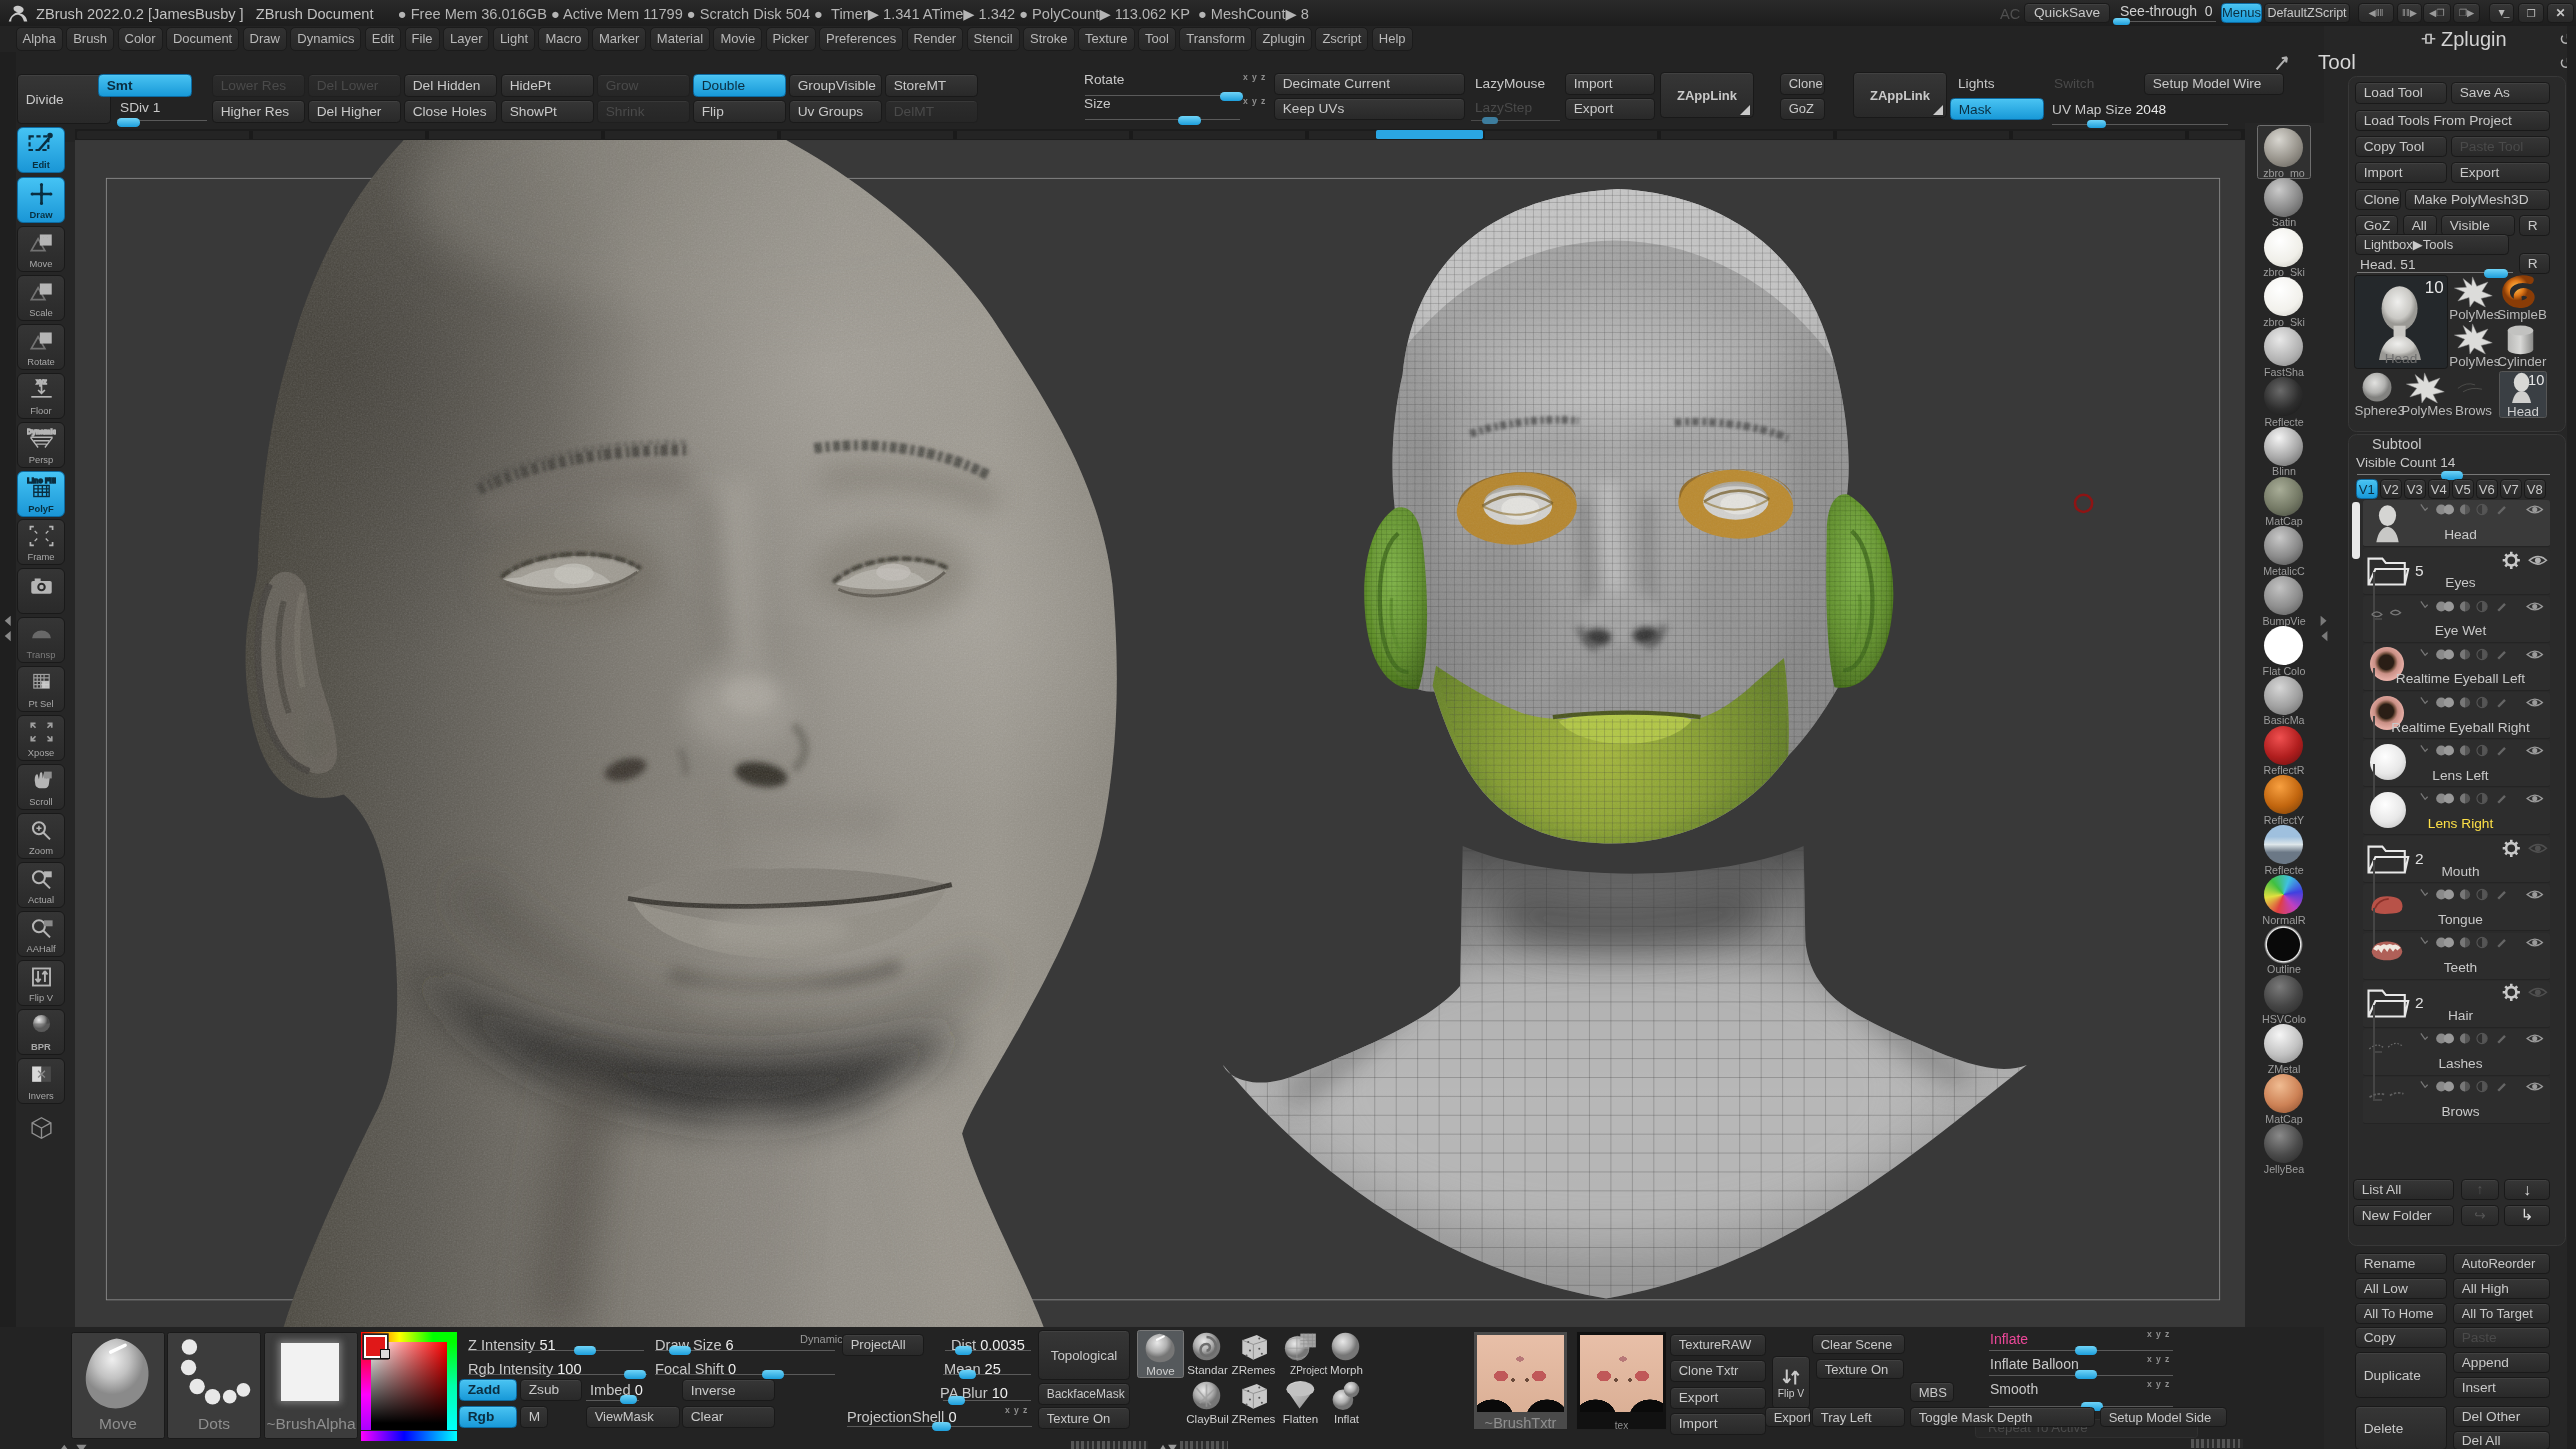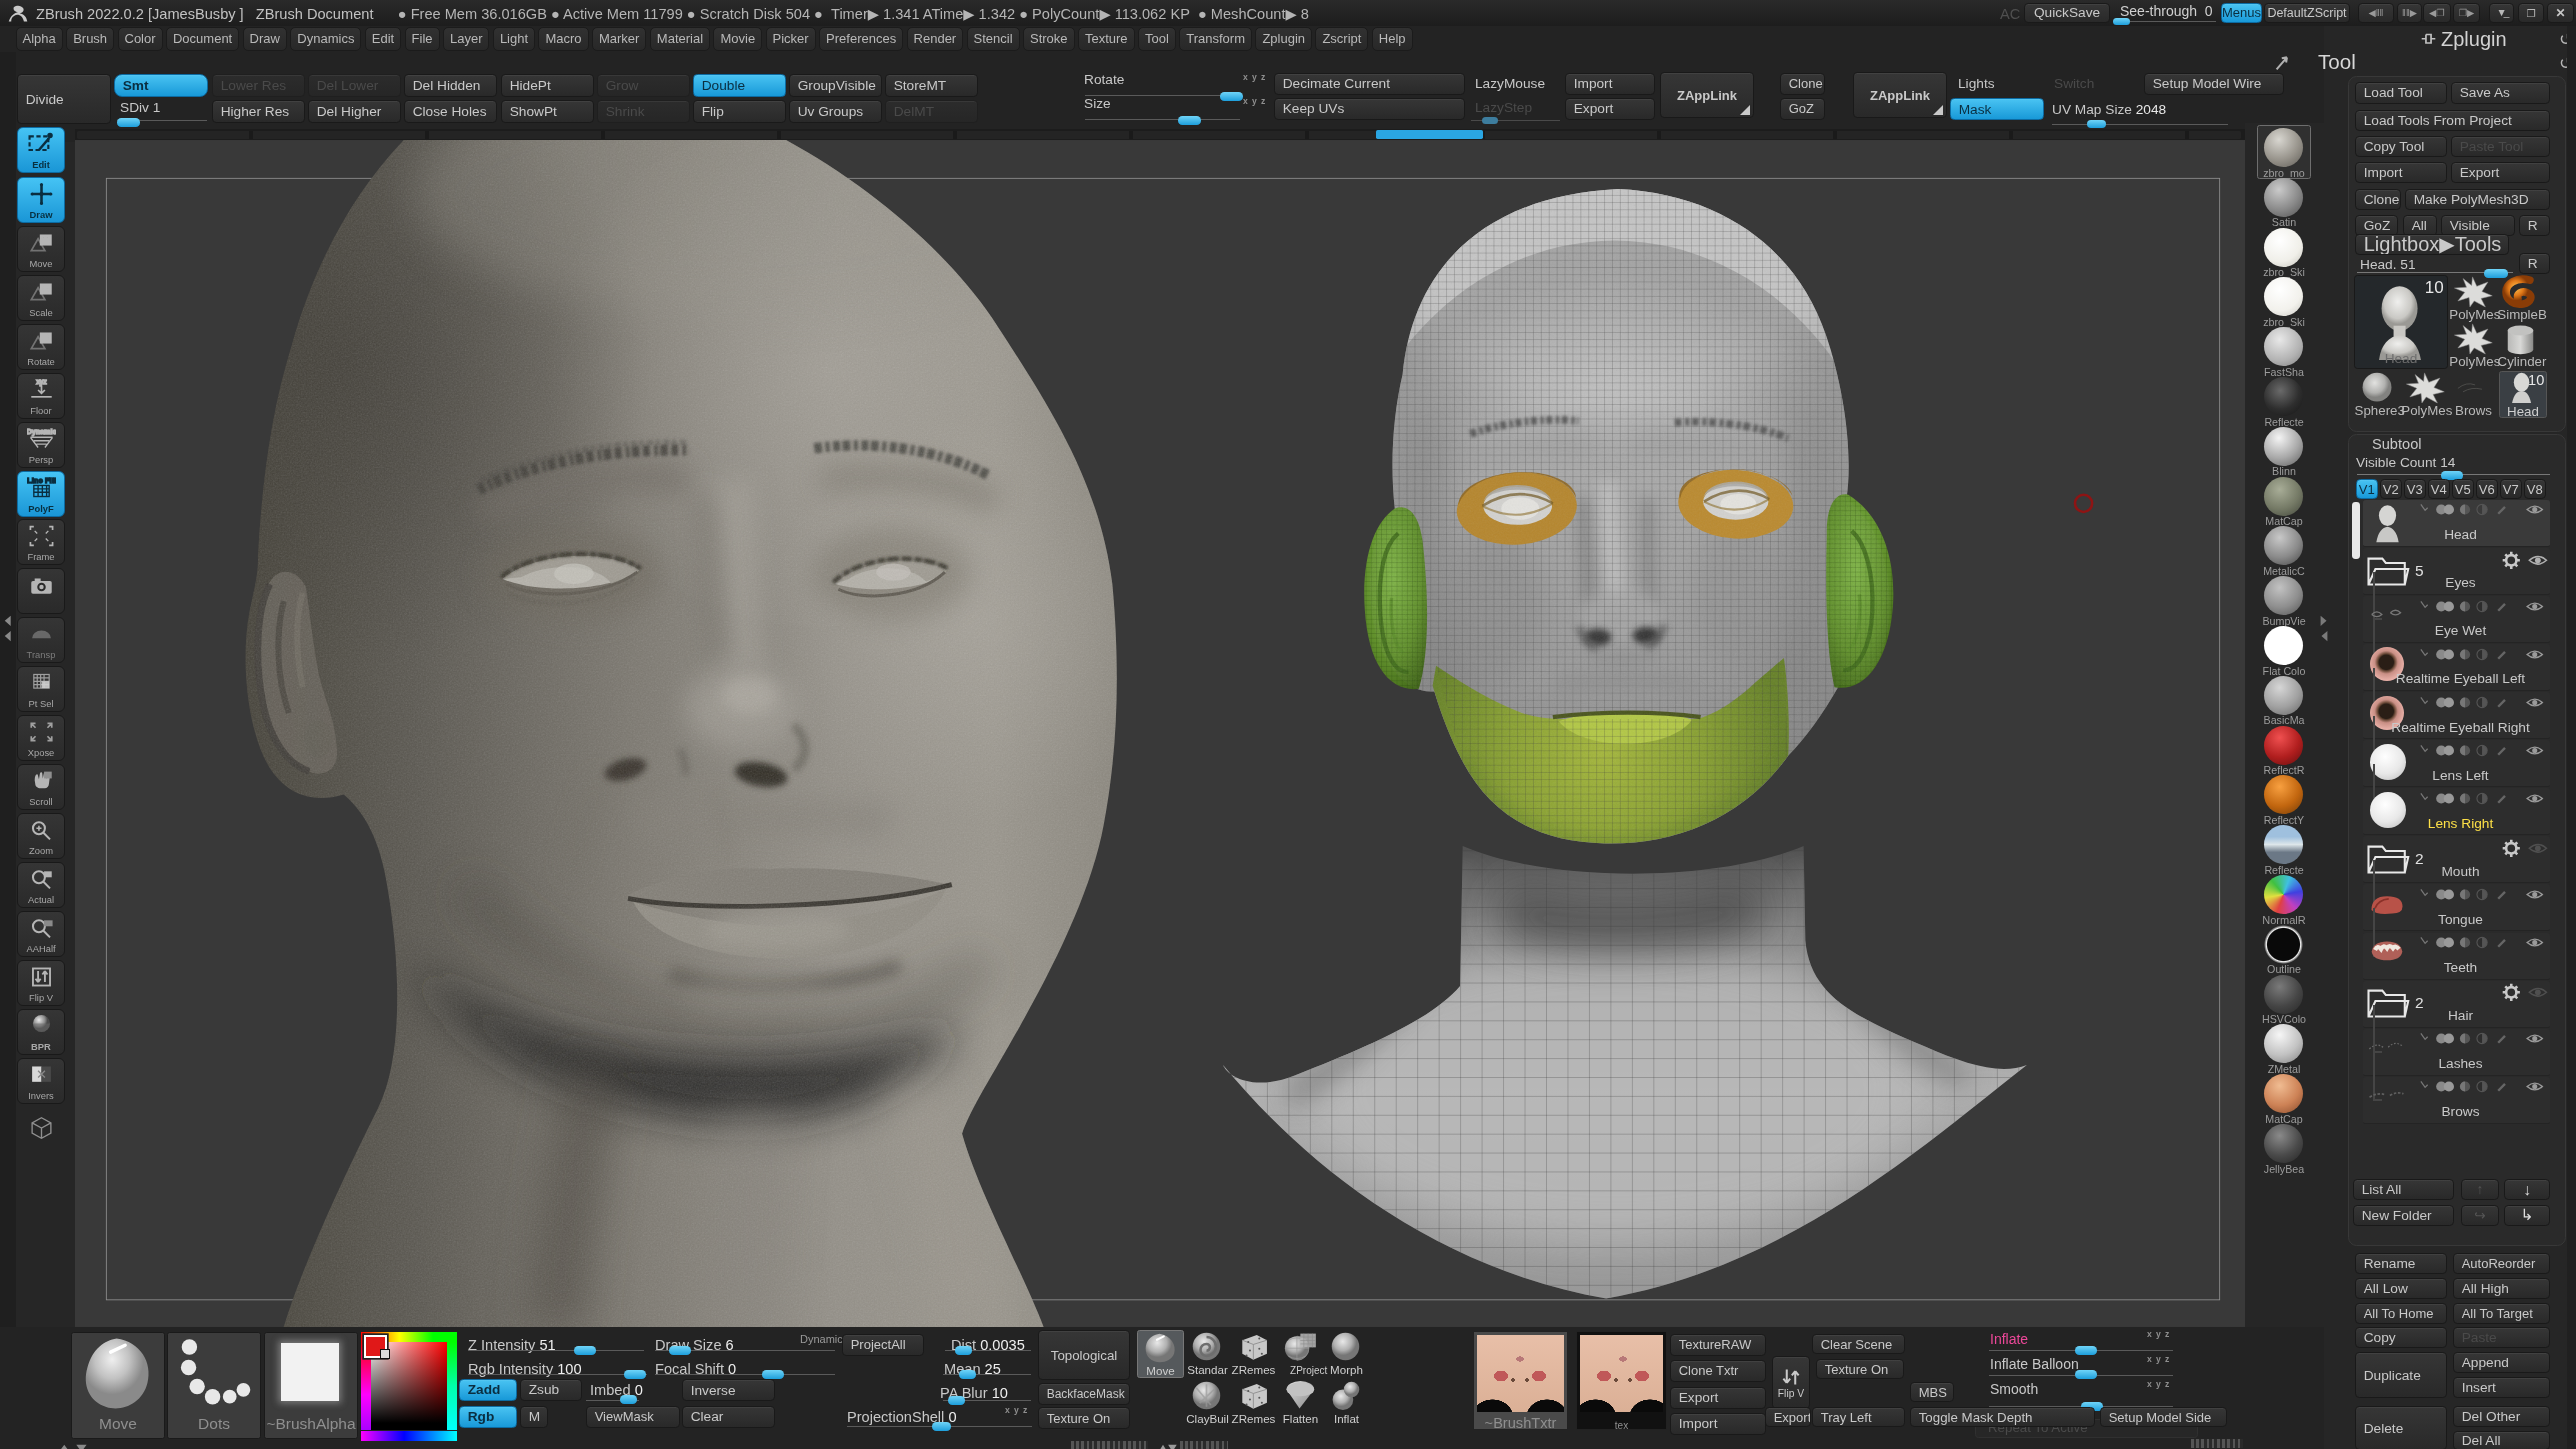--- a/index.html
+++ b/index.html
@@ -38,21 +38,21 @@
 <div class="btn c" style="left:2547px;top:2.6px;width:27px;height:20.6px;font-size:12px;color:#c8c8c8;padding:0;font-weight:bold;">✕</div>
 
 <div class="ab" style="left:0;top:26px;width:2576px;height:26px;background:#232323;"></div>
 <div class="ab" style="left:15.5px;top:27px;white-space:nowrap;">
 <span class="mi">Alpha</span><span class="mi">Brush</span><span class="mi">Color</span><span class="mi">Document</span><span class="mi">Draw</span><span class="mi">Dynamics</span><span class="mi">Edit</span><span class="mi">File</span><span class="mi">Layer</span><span class="mi">Light</span><span class="mi">Macro</span><span class="mi">Marker</span><span class="mi">Material</span><span class="mi">Movie</span><span class="mi">Picker</span><span class="mi">Preferences</span><span class="mi">Render</span><span class="mi">Stencil</span><span class="mi">Stroke</span><span class="mi">Texture</span><span class="mi">Tool</span><span class="mi">Transform</span><span class="mi">Zplugin</span><span class="mi">Zscript</span><span class="mi">Help</span>
 </div>
 
 <div class="ab" style="left:0;top:52px;width:2576px;height:90px;background:#232323;"></div>
 <div id="toolbar">
 <div class="btn" style="left:17px;top:74px;width:94px;height:50px;">Divide</div>
-<div class="btn on" style="left:114px;top:74px;width:94px;height:23px;border-radius:8px;">Smt</div>
+<div class="btn on" style="left:98px;top:74px;width:94px;height:23px;">Smt</div>
 <div class="lbl" style="left:120px;top:100px;">SDiv 1</div>
 <div class="ab" style="left:117px;top:120px;width:90px;height:0.9px;background:#5a5a5a;"></div>
 <div class="hd" style="left:117px;top:118px;"></div>
 <div class="btn dim" style="left:212px;top:74px;width:93px;height:23px;">Lower Res</div>
 <div class="btn" style="left:212px;top:100px;width:93px;height:23px;">Higher Res</div>
 <div class="btn dim" style="left:308px;top:74px;width:93px;height:23px;">Del Lower</div>
 <div class="btn" style="left:308px;top:100px;width:93px;height:23px;">Del Higher</div>
 <div class="btn" style="left:404px;top:74px;width:93px;height:23px;">Del Hidden</div>
 <div class="btn" style="left:404px;top:100px;width:93px;height:23px;">Close Holes</div>
 <div class="btn" style="left:501px;top:74px;width:93px;height:23px;">HidePt</div>
@@ -553,21 +553,21 @@
         <span style="color:#4a4a4a">Paste Tool</span>
       </div>
 <div class="btn" style="left:2355px;top:162px;width:92px;height:20.6px;font-size:13.7px;">Import</div>
 <div class="btn" style="left:2451px;top:162px;width:99px;height:20.6px;font-size:13.7px;">Export</div>
 <div class="btn" style="left:2355px;top:189px;width:46px;height:20.6px;font-size:13.7px;">Clone</div>
 <div class="btn" style="left:2405px;top:189px;width:145px;height:20.6px;font-size:13.7px;">Make PolyMesh3D</div>
 <div class="btn" style="left:2355px;top:215px;width:43px;height:20.6px;font-size:13.7px;">GoZ</div>
 <div class="btn" style="left:2403px;top:215px;width:34px;height:20.6px;font-size:13.7px;">All</div>
 <div class="btn" style="left:2441px;top:215px;width:74px;height:20.6px;font-size:13.7px;">Visible</div>
 <div class="btn" style="left:2519px;top:215px;width:31px;height:20.6px;font-size:13.7px;">R</div>
-<div class="btn" style="left:2355px;top:234px;width:154px;height:20.6px;font-size:20px;">Lightbox▶Tools</div>
+<div class="btn" style="left:2355px;top:234px;width:154px;height:20.6px;font-size:13px;">Lightbox▶Tools</div>
 <div class="lbl" style="left:2360px;top:257px;">Head. 51</div>
 <div class="btn" style="left:2519px;top:253px;width:31px;height:20.6px;font-size:13.7px;">R</div>
 <div class="ab" style="left:2357px;top:272px;width:156px;height:0.9px;background:#777;"></div>
 <div class="hd" style="left:2484px;top:269px;width:24px;height:9.4px;"></div>
 <div class="ab" style="left:2354px;top:275px;width:92px;height:92px;background:#24282b;border:0.9px solid #191919;border-radius:3.4px;">
 <svg width="90" height="90" viewBox="0 0 105 105">
           <defs>
             <radialGradient id="hth" cx=".45" cy=".35">
               <stop offset="0" stop-color="#efefed"></stop>
               <stop offset=".75" stop-color="#c9c8c4"></stop>

